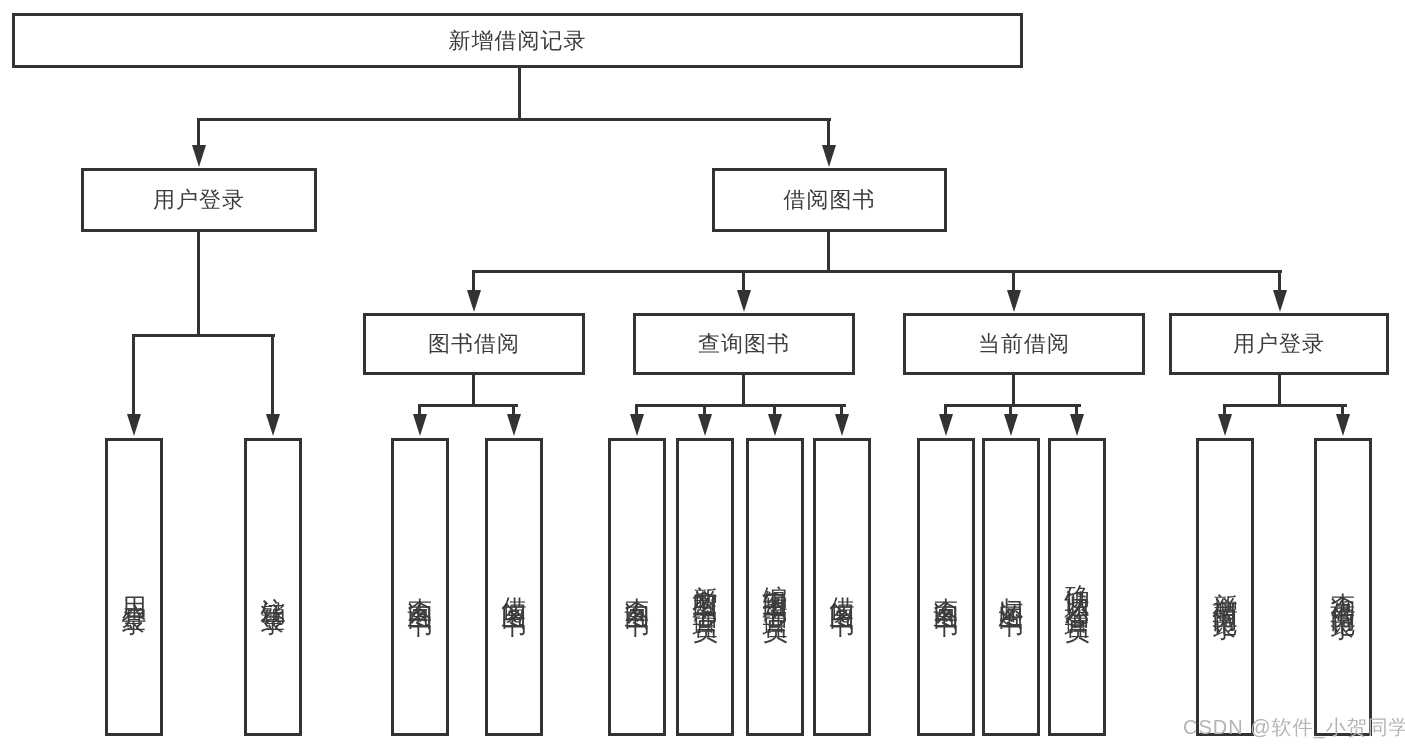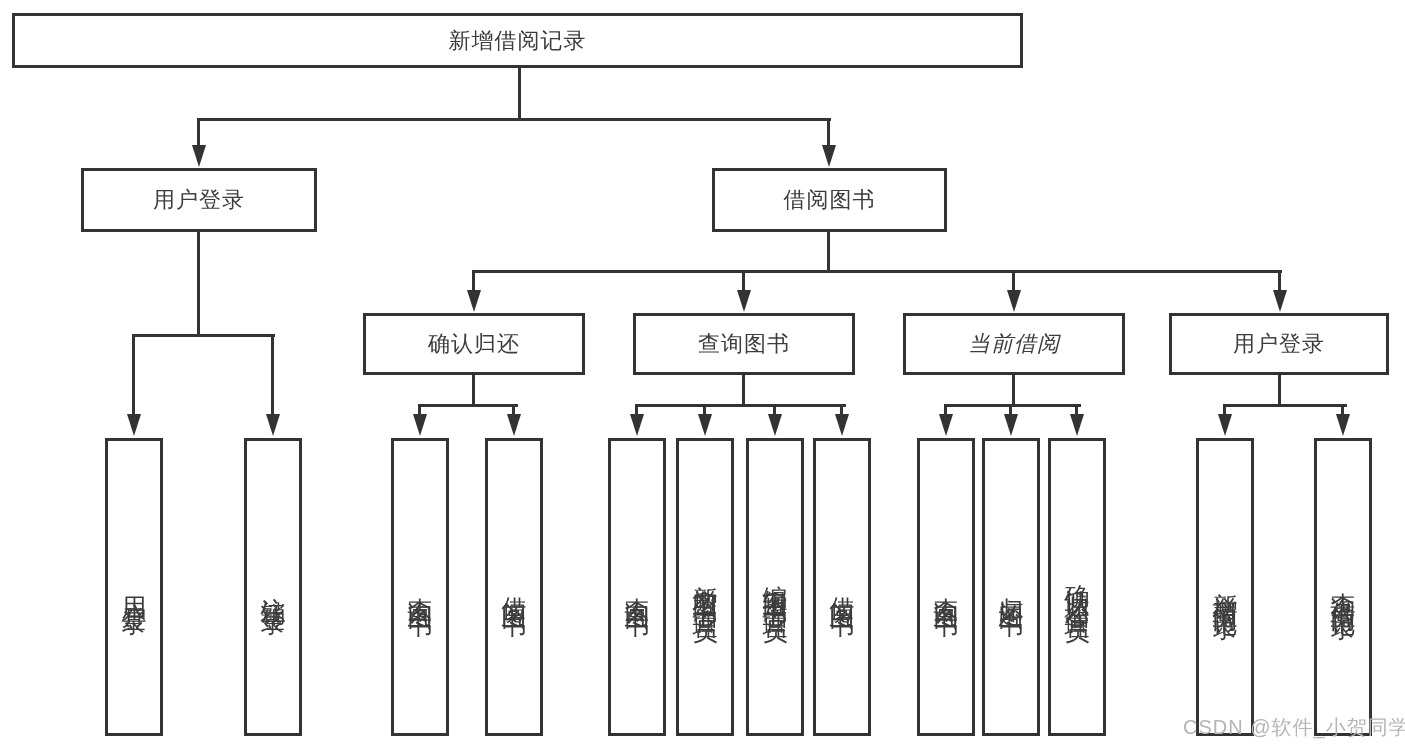--- a/index.html
+++ b/index.html
@@ -59,23 +59,23 @@
   <div class="hline" style="left:472px;top:270px;width:810px;"></div>
   <div class="vline" style="left:472px;top:270px;height:22px;"></div>
   <div class="arr" style="left:467px;top:290px;"></div>
   <div class="vline" style="left:742px;top:270px;height:22px;"></div>
   <div class="arr" style="left:737px;top:290px;"></div>
   <div class="vline" style="left:1012px;top:270px;height:22px;"></div>
   <div class="arr" style="left:1007px;top:290px;"></div>
   <div class="vline" style="left:1278px;top:270px;height:22px;"></div>
   <div class="arr" style="left:1273px;top:290px;"></div>
 
-  <div class="node hnode" style="left:363px;top:313px;width:222px;height:62px;">确认归还</div>
+  <div class="node hnode" style="left:363px;top:313px;width:222px;height:62px;">图书借阅</div>
   <div class="node hnode" style="left:633px;top:313px;width:222px;height:62px;">查询图书</div>
-  <div class="node hnode" style="left:903px;top:313px;width:222px;height:62px;font-style:italic;">当前借阅</div>
+  <div class="node hnode" style="left:903px;top:313px;width:242px;height:62px;">当前借阅</div>
   <div class="node hnode" style="left:1169px;top:313px;width:220px;height:62px;">用户登录</div>
 
   <div class="vline" style="left:472px;top:375px;height:31px;"></div>
   <div class="hline" style="left:418px;top:404px;width:100px;"></div>
   <div class="vline" style="left:418px;top:404px;height:12px;"></div>
   <div class="arr" style="left:413px;top:414px;"></div>
   <div class="vline" style="left:512px;top:404px;height:12px;"></div>
   <div class="arr" style="left:507px;top:414px;"></div>
 
   <div class="vline" style="left:742px;top:375px;height:31px;"></div>

